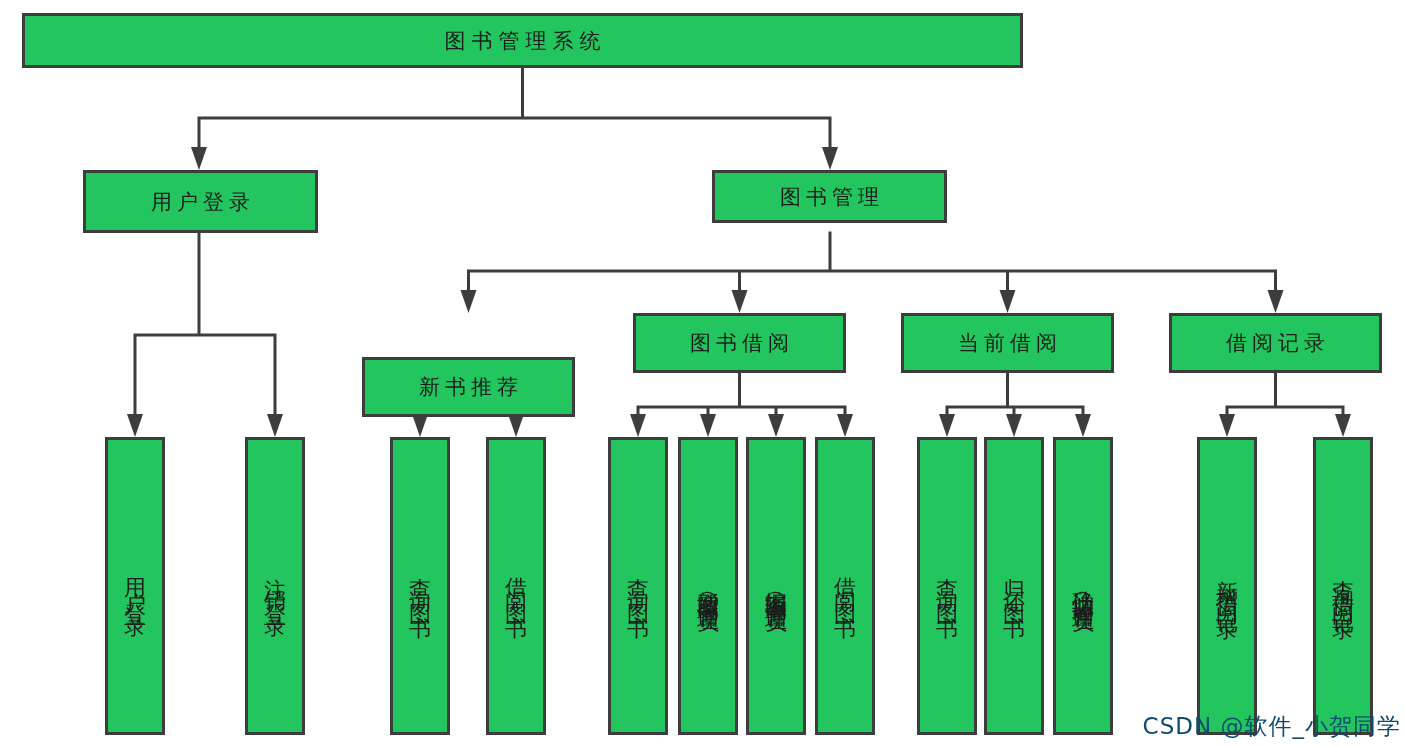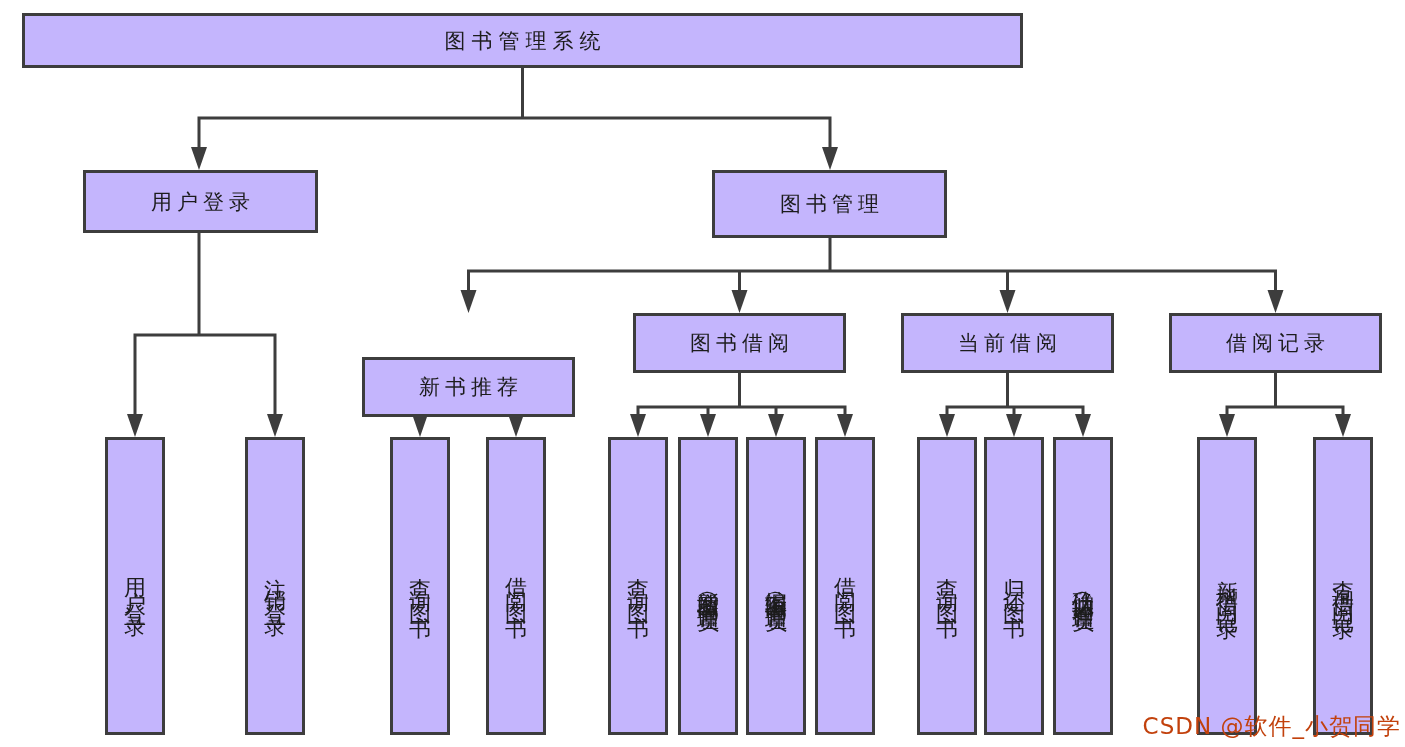--- a/index.html
+++ b/index.html
@@ -6,31 +6,31 @@
   .canvas{
     position:relative;
     width:1405px;height:747px;
     background:#ffffff;
     font-family:"DejaVu Sans","Liberation Sans",sans-serif;
     overflow:hidden;
   }
   svg.connectors{position:absolute;left:0;top:0;}
   .node{
     position:absolute;
-    background:#c4b5fd;
+    background:#22c55e;
     border:3px solid #3d3d3d;
     box-sizing:border-box;
     display:flex;align-items:center;justify-content:center;
     color:#1c1c1c;
   }
   .h-label{font-size:21px;letter-spacing:5px;text-indent:5px;white-space:nowrap;}
   .root{left:22px;top:13px;width:1001px;height:55px;}
   .root .h-label{letter-spacing:6px;text-indent:6px;}
   .l2a{left:83px;top:170px;width:235px;height:63px;}
-  .l2b{left:712px;top:170px;width:235px;height:68px;}
+  .l2b{left:712px;top:170px;width:235px;height:53px;}
   .l3{top:313px;width:213px;height:60px;}
   .l3a{left:362px;margin-top:44px;}
   .l3b{left:633px;}
   .l3c{left:901px;}
   .l3d{left:1169px;}
   .leaf{top:437px;width:60px;height:298px;}
   .v-label{
     writing-mode:vertical-rl;
     font-size:22px;
     line-height:1;
@@ -41,21 +41,21 @@
   .v-label.ls-mid{letter-spacing:8px;}
   .v-label.ls-tight{letter-spacing:3px;}
   .x1{left:105px;} .x2{left:245px;} .x3{left:390px;} .x4{left:486px;}
   .x5{left:608px;} .x6{left:678px;} .x7{left:746px;} .x8{left:815px;}
   .x9{left:917px;} .x10{left:984px;} .x11{left:1053px;}
   .x12{left:1197px;} .x13{left:1313px;}
   .watermark{
     position:absolute;
     right:4px;bottom:5px;
     font-size:23px;
-    color:#c2410c;
+    color:#0c4a6e;
     letter-spacing:1px;
     z-index:5;
     white-space:nowrap;
   }
 </style>
 </head>
 <body>
 
 <div class="canvas">
 

